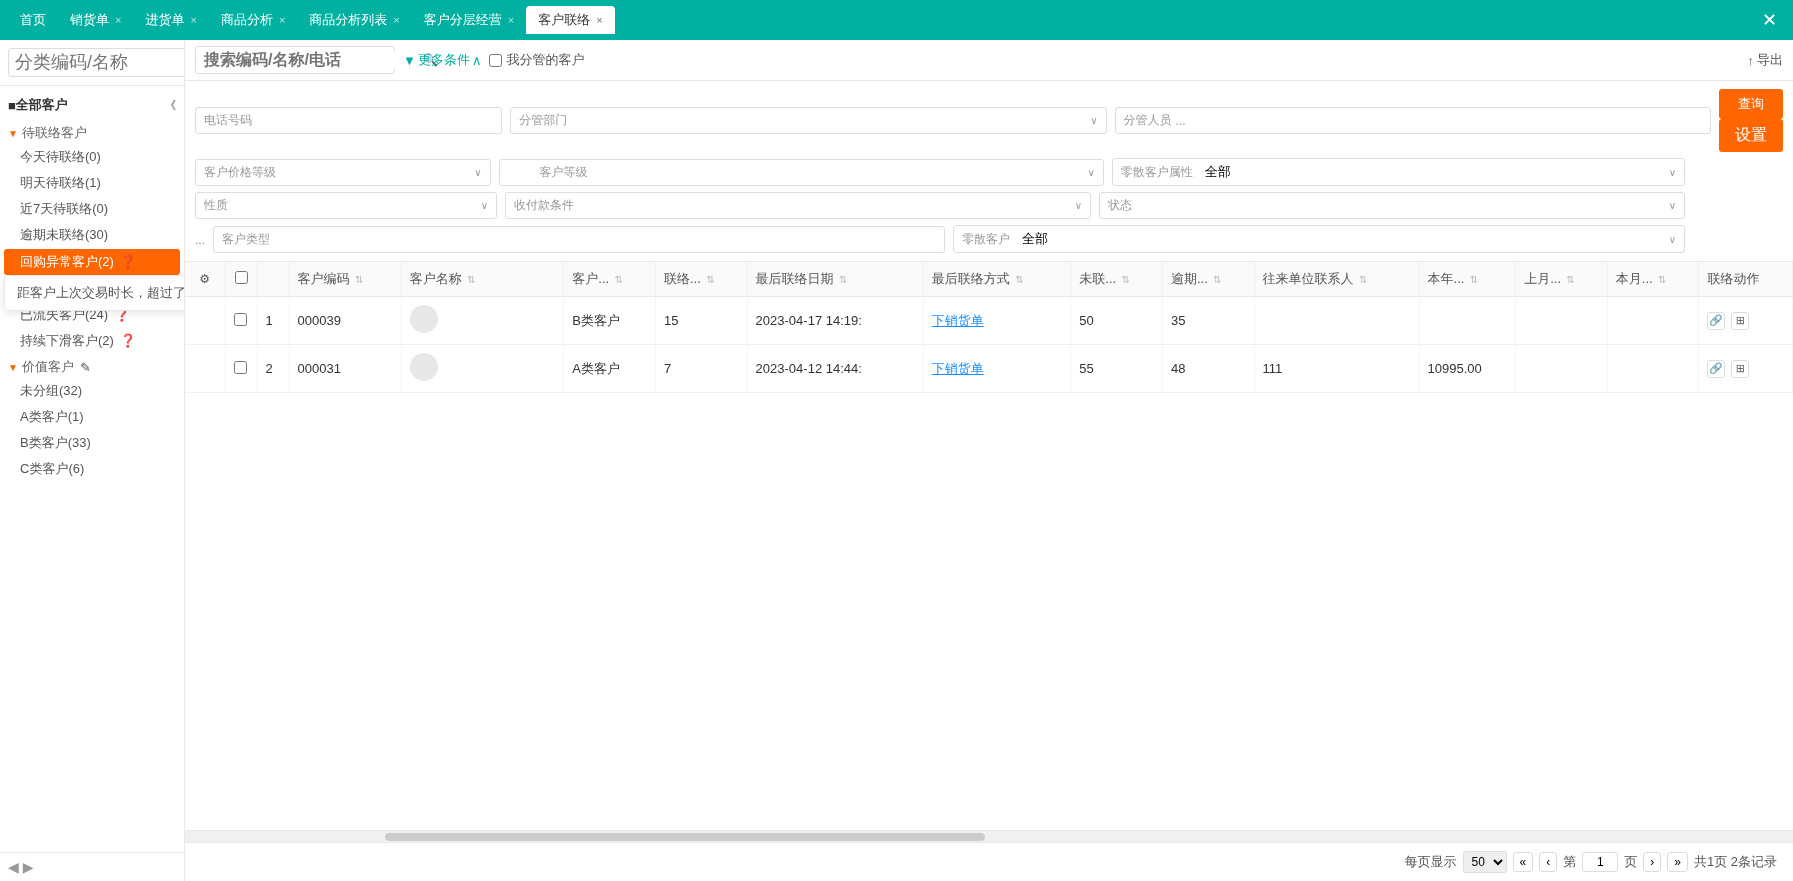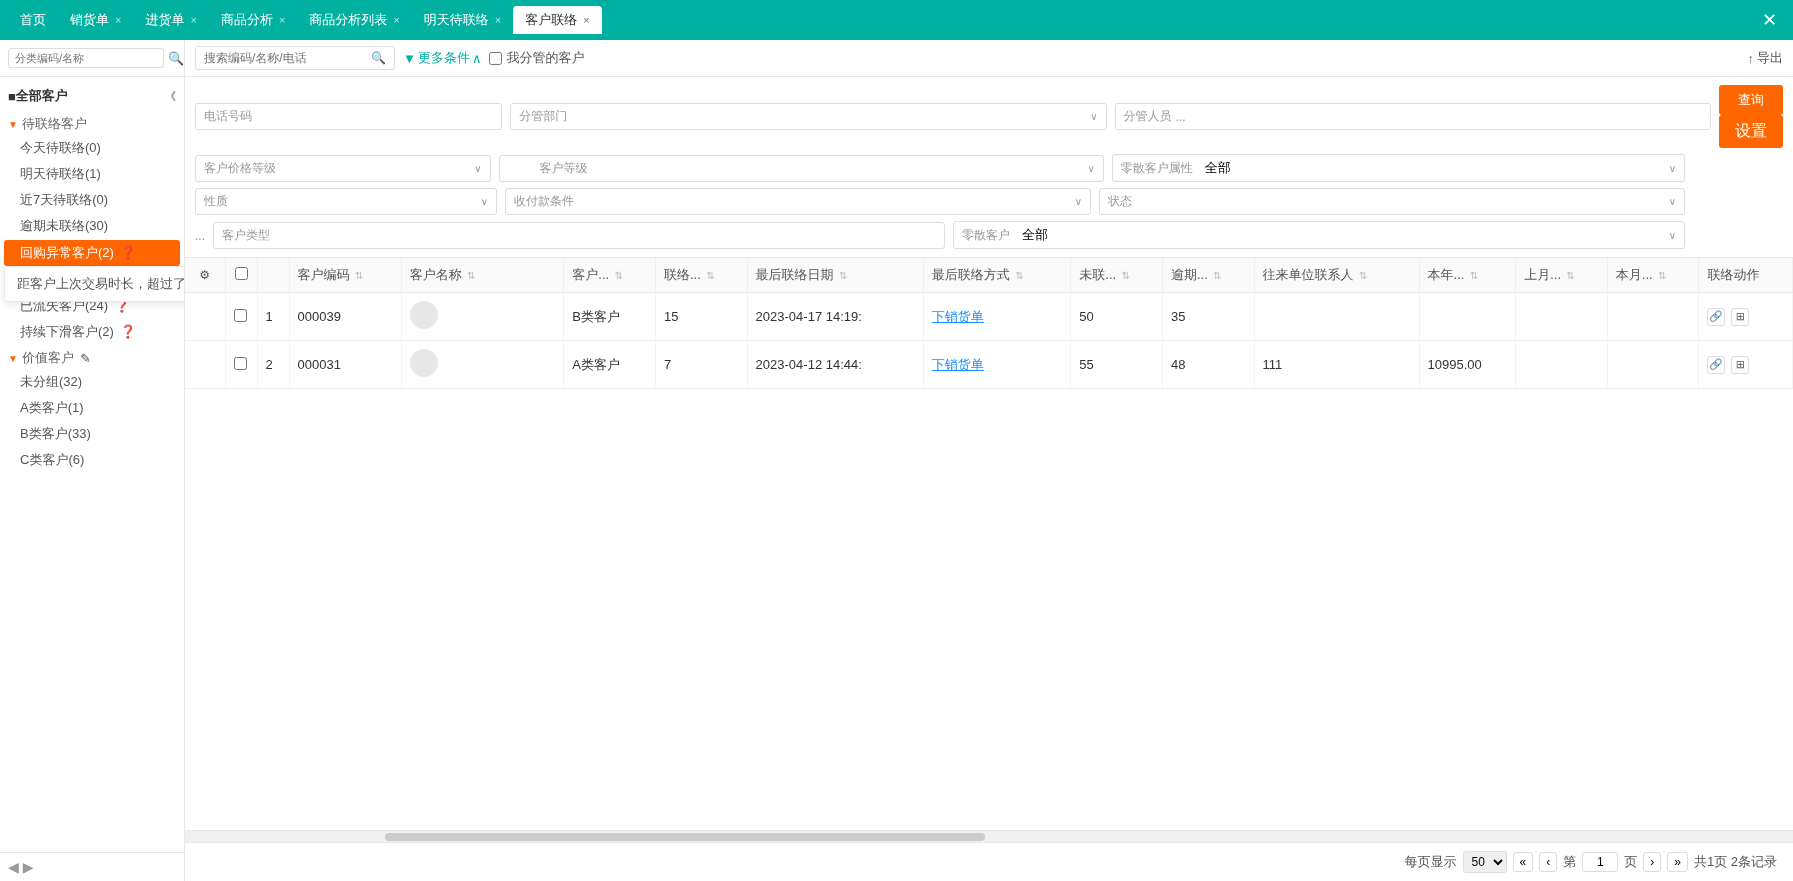--- a/index.html
+++ b/index.html
@@ -31,21 +31,21 @@
     
     .sidebar {
       width: 185px; background: white; border-right: 1px solid #e8e8e8;
       display: flex; flex-direction: column; overflow: hidden;
     }
     .sidebar-search {
       padding: 8px; border-bottom: 1px solid #e8e8e8; display: flex; align-items: center;
     }
     .sidebar-search input {
       flex: 1; border: 1px solid #ddd; border-radius: 3px; padding: 3px 6px;
-      font-size: 11px; outline: none;
+      font-size: 18px; outline: none;
     }
     .sidebar-search .search-icon { margin-left: 4px; color: #999; cursor: pointer; }
     .sidebar-tree { flex: 1; overflow-y: auto; padding: 4px 0; }
     .tree-root { padding: 6px 8px; font-weight: bold; color: #333; display: flex; align-items: center; cursor: pointer; }
     .tree-root .collapse-btn { margin-left: auto; color: #999; font-size: 11px; }
     .tree-section { padding: 4px 8px 2px 8px; color: #666; font-size: 12px; display: flex; align-items: center; }
     .tree-section .tri { margin-right: 4px; color: #f60; font-size: 10px; }
     .tree-item {
       padding: 4px 8px 4px 20px; color: #555; font-size: 12px; cursor: pointer;
     }
@@ -58,21 +58,21 @@
 
     
     .filter-bar {
       background: white; border-bottom: 1px solid #e8e8e8; padding: 6px 10px;
       display: flex; align-items: center; gap: 8px;
     }
     .filter-search {
       border: 1px solid #ddd; border-radius: 3px; padding: 4px 8px;
       display: flex; align-items: center; width: 200px;
     }
-    .filter-search input { border: none; outline: none; flex: 1; font-size: 12px; }
+    .filter-search input { border: none; outline: none; flex: 1; font-size: 16px; font-weight: bold; }
     .filter-search .s-icon { color: #999; font-size: 12px; }
     .filter-more { color: #00b0a0; cursor: pointer; display: flex; align-items: center; gap: 2px; font-size: 12px; }
     .filter-checkbox { display: flex; align-items: center; gap: 4px; font-size: 12px; color: #555; cursor: pointer; }
     .filter-spacer { flex: 1; }
     .export-btn { color: #555; cursor: pointer; font-size: 12px; display: flex; align-items: center; gap: 3px; }
 
     
     .adv-filters {
       background: white; border-bottom: 1px solid #e8e8e8; padding: 8px 10px;
     }
@@ -168,21 +168,21 @@
   </div>
   <div class="nav-item">
     <span>商品分析</span>
     <span class="close-x">×</span>
   </div>
   <div class="nav-item">
     <span>商品分析列表</span>
     <span class="close-x">×</span>
   </div>
   <div class="nav-item">
-    <span>明天待联络</span>
+    <span>客户分层经营</span>
     <span class="close-x">×</span>
   </div>
   <div class="nav-item active">
     <span>客户联络</span>
     <span class="close-x">×</span>
   </div>
   <div class="nav-spacer"></div>
   <div class="nav-close">✕</div>
 </div>
 

